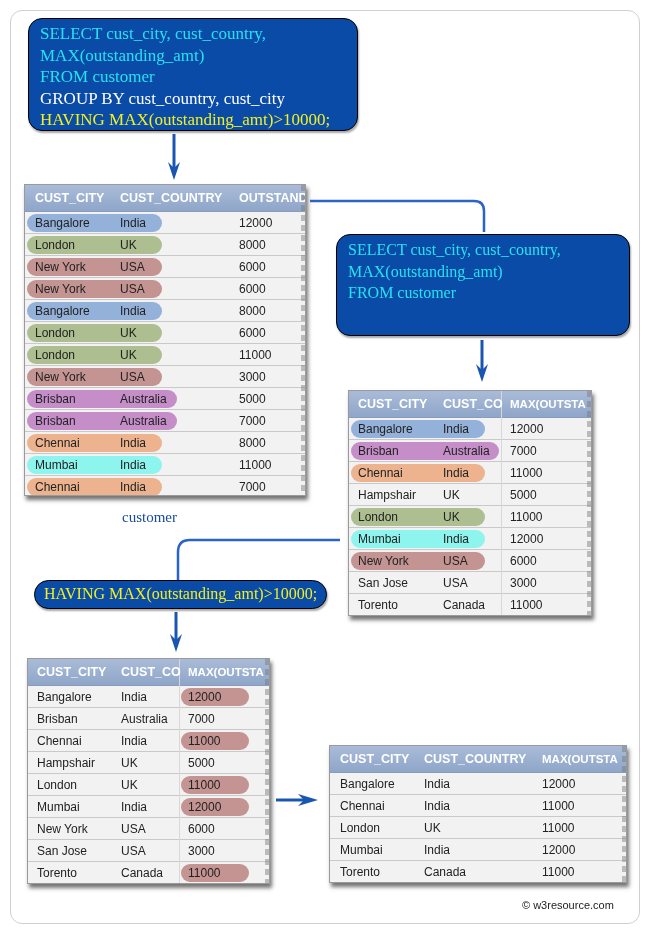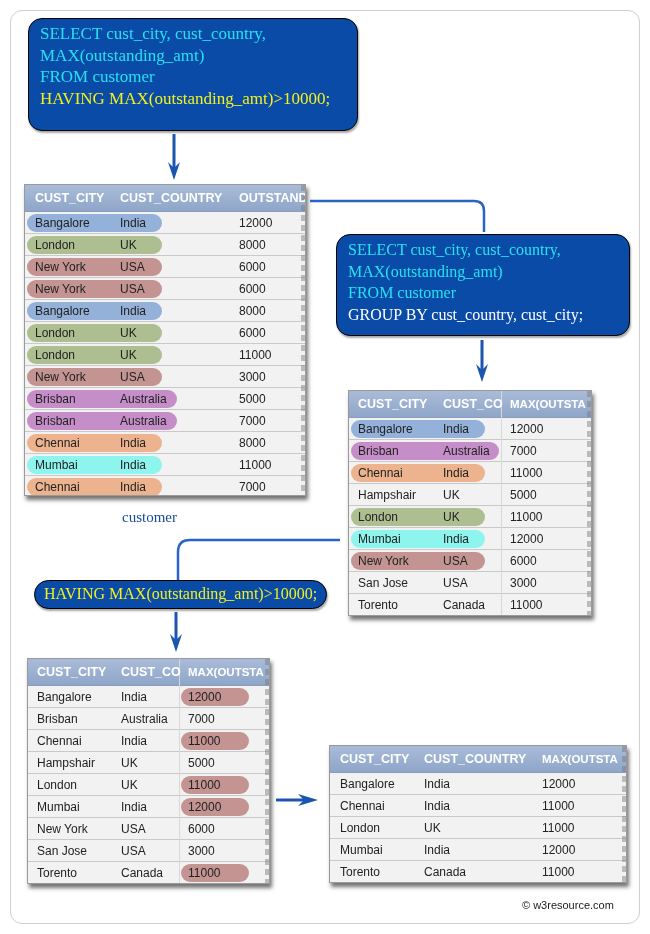--- a/index.html
+++ b/index.html
@@ -74,20 +74,21 @@
 </style>
 </head>
 <body>
 
 <div class="frame"></div>
 
 <div class="sqlbox" style="left:28px; top:18px; width:330px; height:113px;">
   <span class="line c-cyan">SELECT cust_city, cust_country,</span>
   <span class="line c-cyan">MAX(outstanding_amt)</span>
   <span class="line c-cyan">FROM customer</span>
+  <span class="line c-white">GROUP BY cust_country, cust_city</span>
   <span class="line c-yellow">HAVING MAX(outstanding_amt)&gt;10000;</span>
 </div>
 
 <div class="tbl" id="t-customer" style="left:24px; top:184px; width:282px; height:312px;">
   <div class="hdr">
     <span class="cell" style="left:10px;">CUST_CITY</span>
     <span class="cell" style="left:95px;">CUST_COUNTRY</span>
     <span class="cell" style="left:214px;">OUTSTAND</span>
   </div>
   <div class="rows">
@@ -171,21 +172,20 @@
       </div>
     </div>
   <div class="torn-right"></div>
 </div>
 <div class="caption">customer</div>
 
 <div class="sqlbox" style="left:336px; top:234px; width:294px; height:102px; font-size:16px; line-height:21.5px;">
   <span class="line c-cyan">SELECT cust_city, cust_country,</span>
   <span class="line c-cyan">MAX(outstanding_amt)</span>
   <span class="line c-cyan">FROM customer</span>
-  <span class="line c-white">GROUP BY cust_country, cust_city;</span>
 </div>
 
 <div class="tbl" id="t-grouped" style="left:348px; top:390px; width:244px; height:226px;">
   <div class="hdr">
     <span class="cell" style="left:9px;">CUST_CITY</span>
     <span class="cell" style="left:94px;">CUST_CO</span>
     <span class="cell" style="left:161px; font-size:11.5px;">MAX(OUTSTA</span>
   </div>
   <div class="rows">
       <div class="row">

